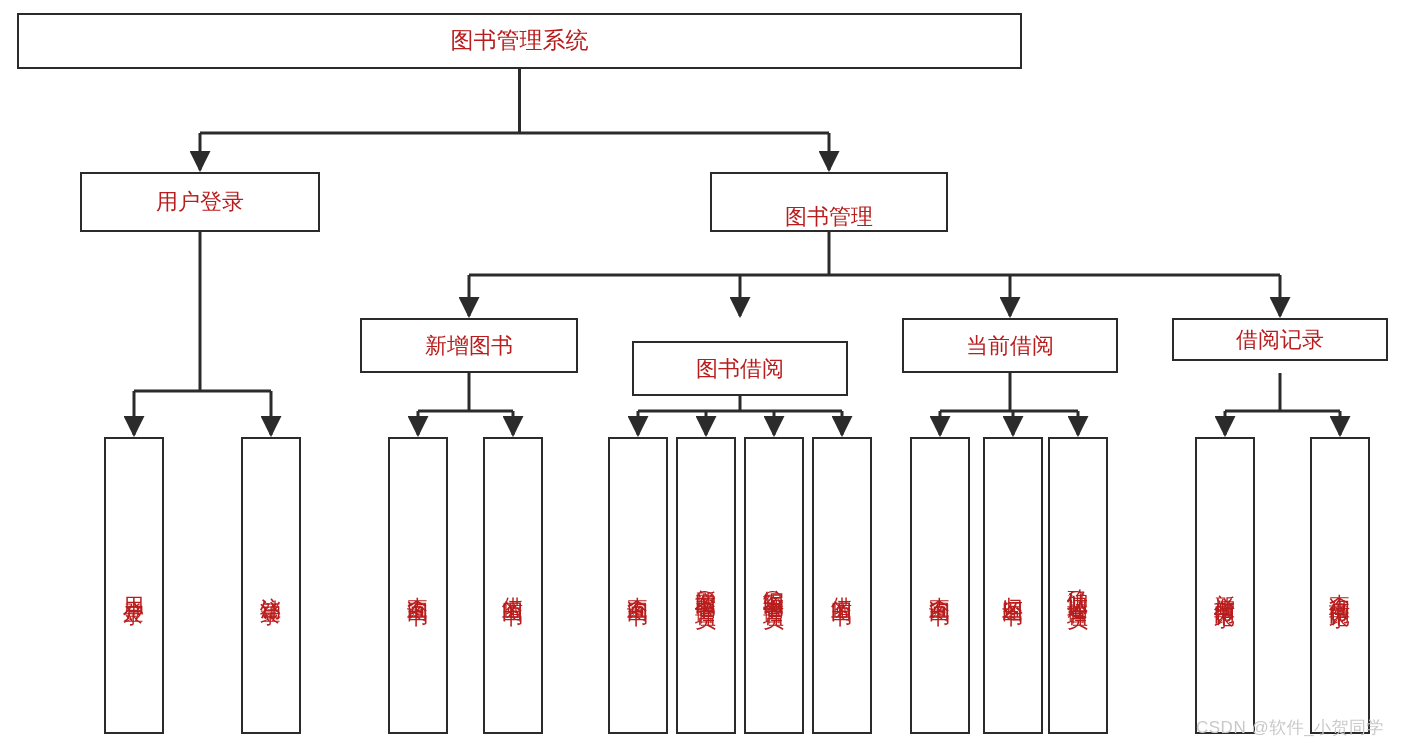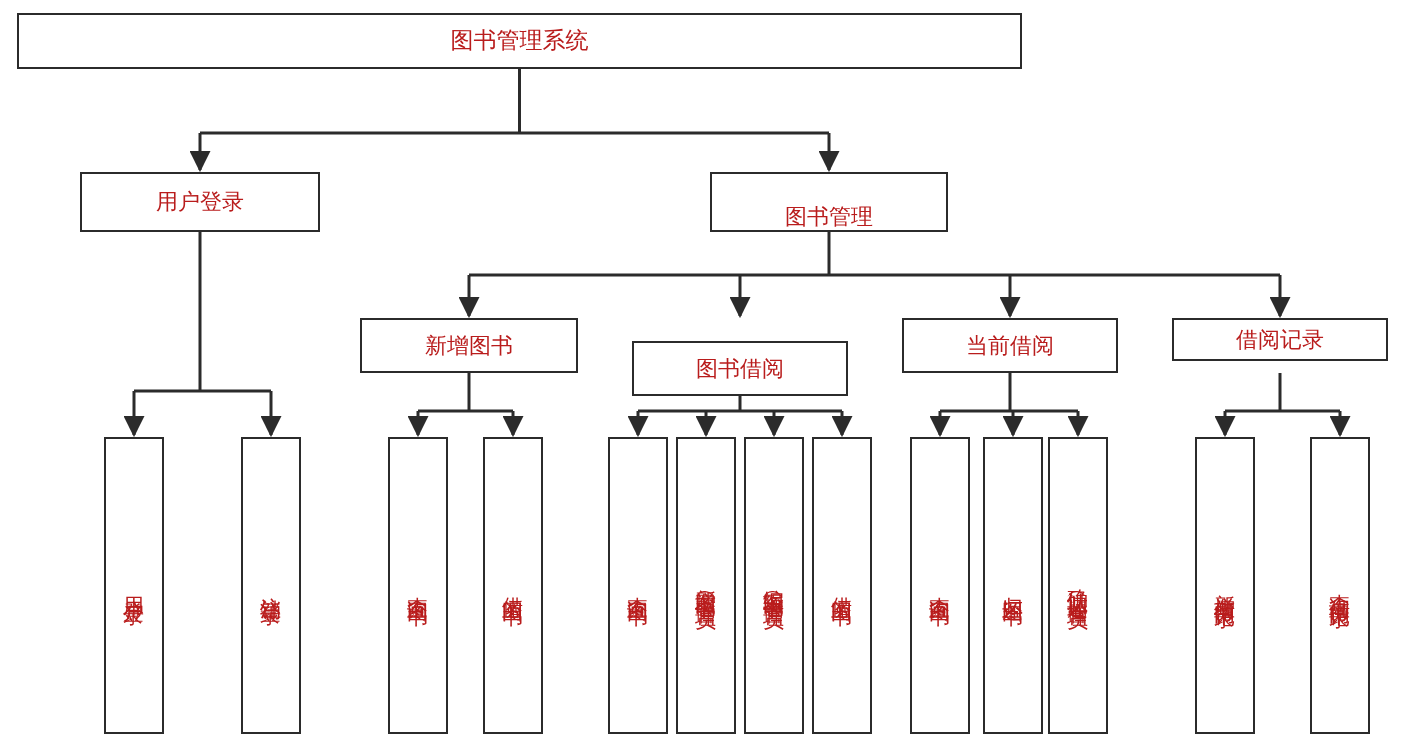--- a/index.html
+++ b/index.html
@@ -174,14 +174,15 @@
         <span class="node-label">确认归还（管理员）</span>
       </div>
       <div class="node-box leaf" style="left: 1195px; top: 437px; width: 60px; height: 297px;">
         <span class="node-label">新增借阅记录</span>
       </div>
       <div class="node-box leaf" style="left: 1310px; top: 437px; width: 60px; height: 297px;">
         <span class="node-label">查询借阅记录</span>
       </div>
     </div>
 
+  <div id="watermark" style="left: 1196px; top: 716px;">CSDN @软件_小贺同学</div>
 
 </div>
 
 </body></html>

